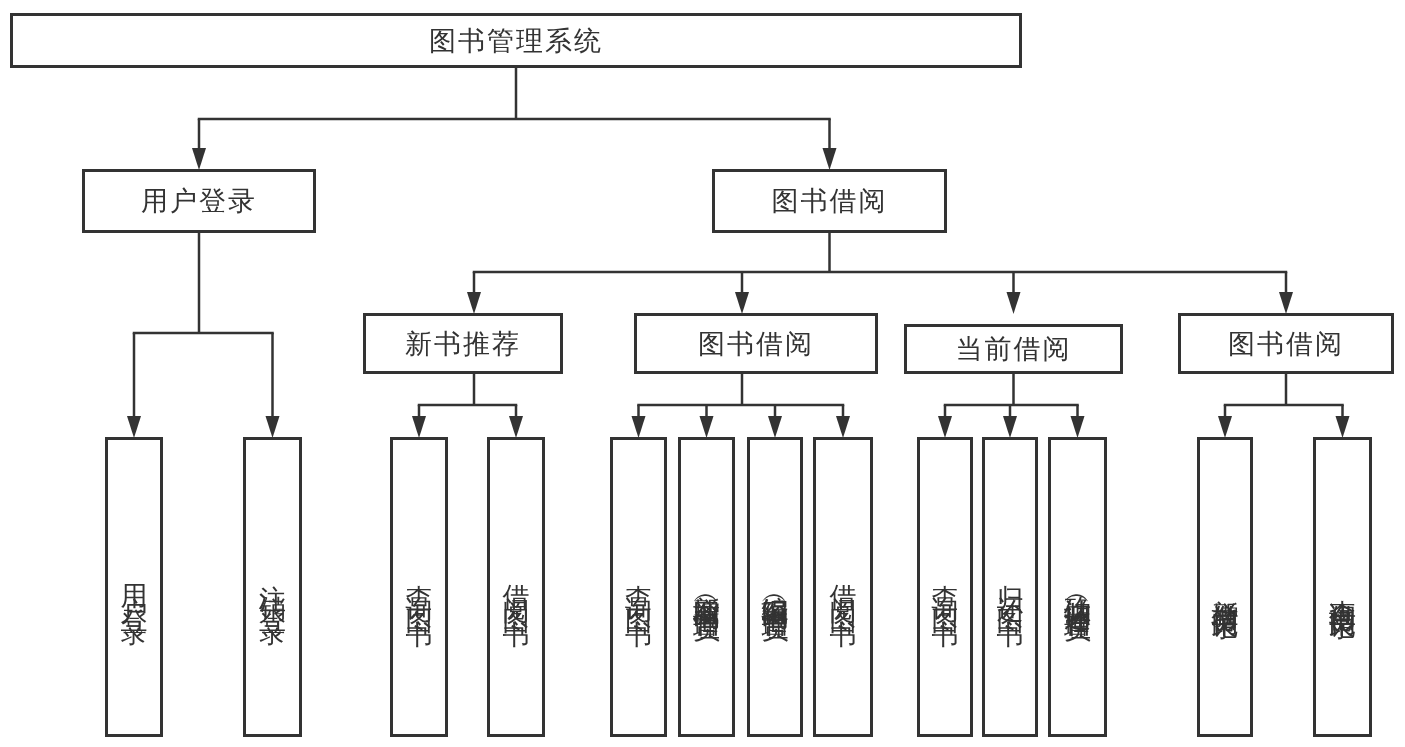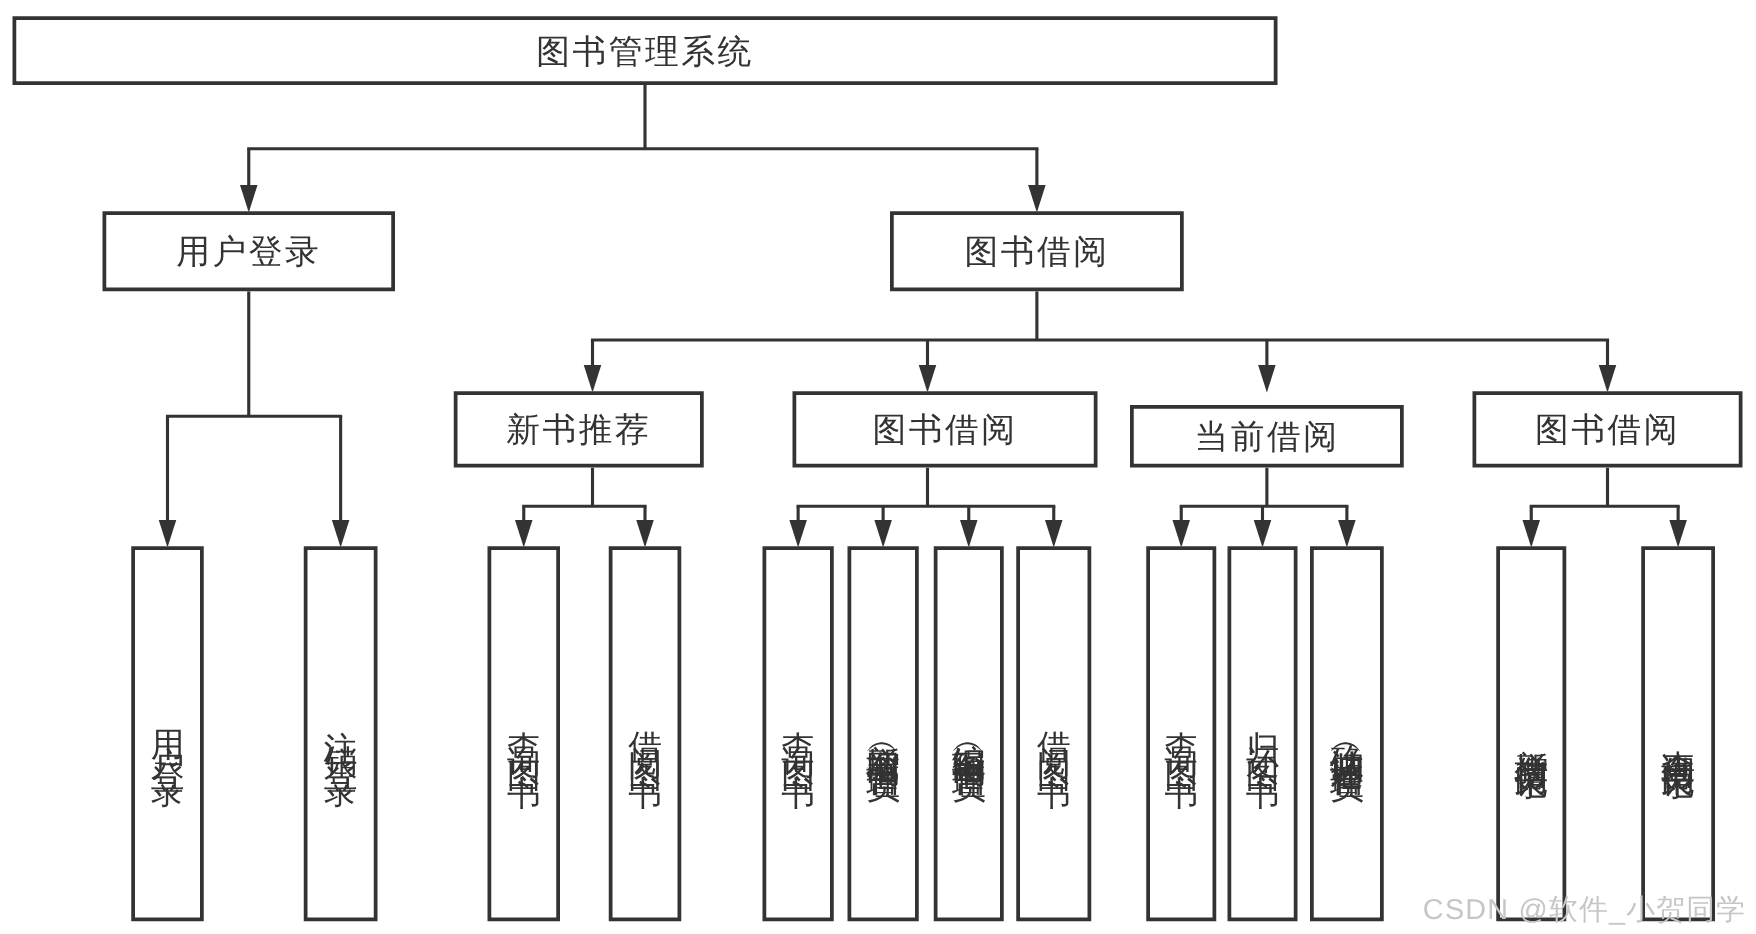--- a/index.html
+++ b/index.html
@@ -168,14 +168,13 @@
       <div class="node vertical" style="left: 1048px; top: 437px; width: 59px; height: 300px;">
         <span class="label">确认归还（管理员）</span>
       </div>
       <div class="node vertical" style="left: 1197px; top: 437px; width: 56px; height: 300px;">
         <span class="label">新增借阅记录</span>
       </div>
       <div class="node vertical" style="left: 1313px; top: 437px; width: 59px; height: 300px;">
         <span class="label">查询借阅记录</span>
       </div>
     </div>
-  <div class="watermark">CSDN @软件_小贺同学</div>
 </div>
 
 </body></html>

